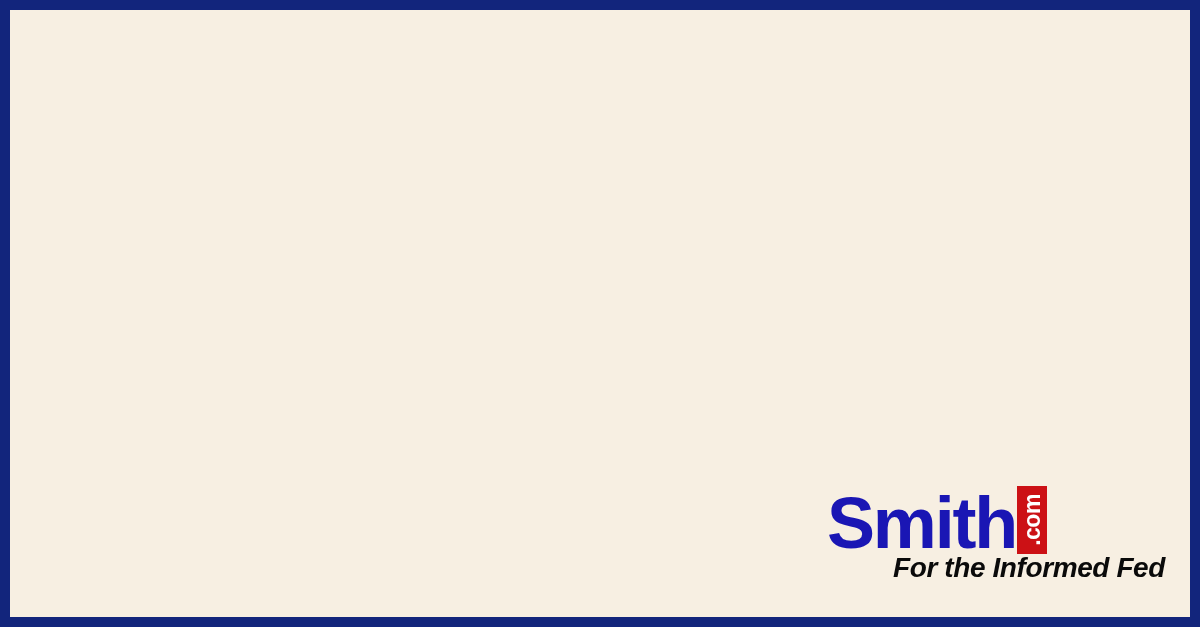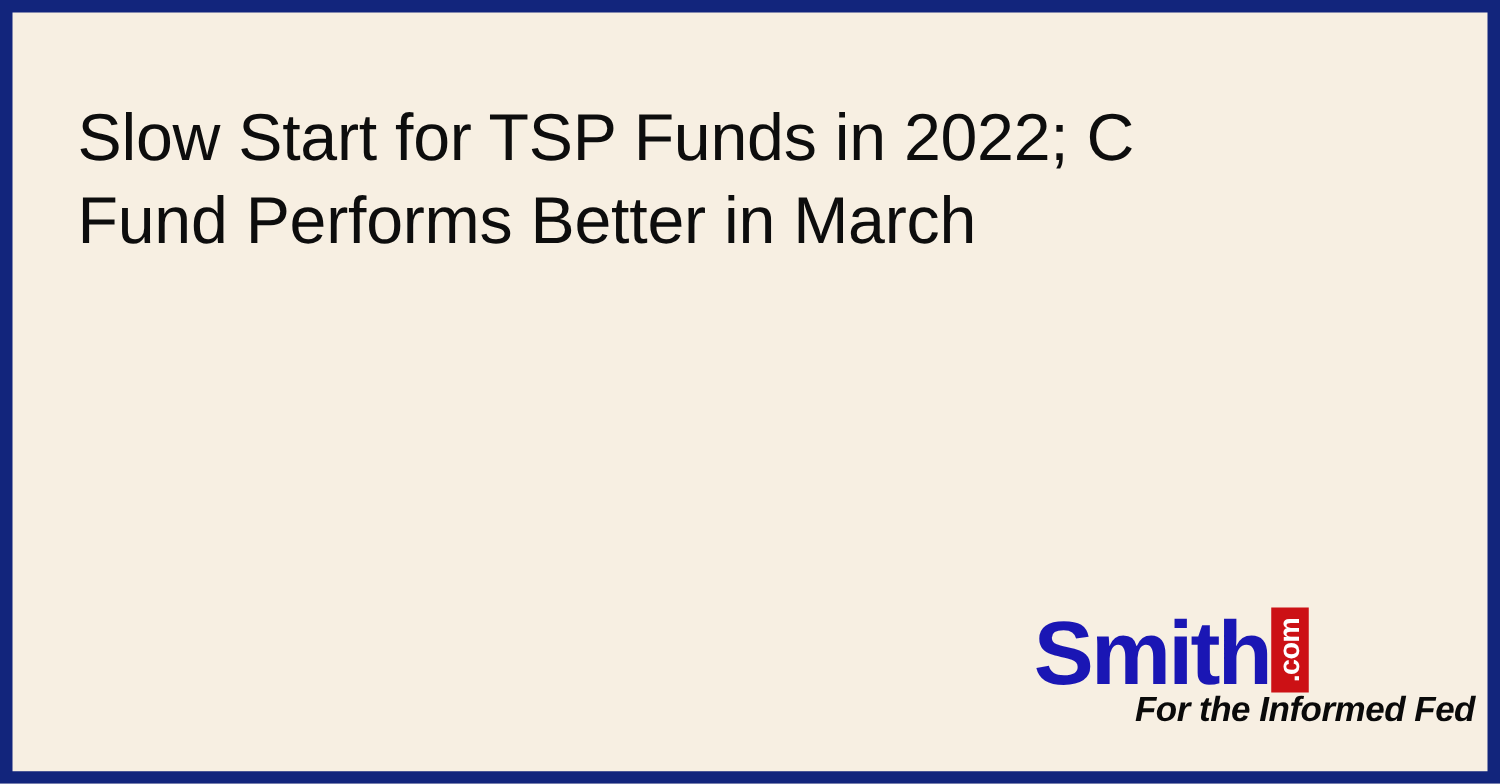--- a/index.html
+++ b/index.html
@@ -95,38 +95,37 @@
     font-size: 23px;
     font-weight: 700;
     color: #ffffff;
     letter-spacing: -0.5px;
     white-space: nowrap;
     line-height: 1;
   }
 
   .logo-tagline {
     position: absolute;
-    right: 0;
+    right: 15px;
     top: 72px;
     font-family: "Liberation Sans", sans-serif;
     font-style: italic;
     font-weight: 700;
     font-size: 28px;
     letter-spacing: -0.4px;
     color: #0a0a0a;
     white-space: nowrap;
     text-align: right;
   }
 </style>
 </head>
 <body>
 
 <div class="card">
 
-  <h1 class="headline">Slow Start for TSP Funds in 2022; C Fund Performs Better in March</h1>
 
   <div class="logo">
     <div class="logo-wordmark">
         <span class="logo-smith">Smith</span>
         <span class="logo-dotcom-box">
           <span class="logo-dotcom-text">.com</span>
         </span>
     </div>
     <div class="logo-tagline">For the Informed Fed</div>
   </div>

